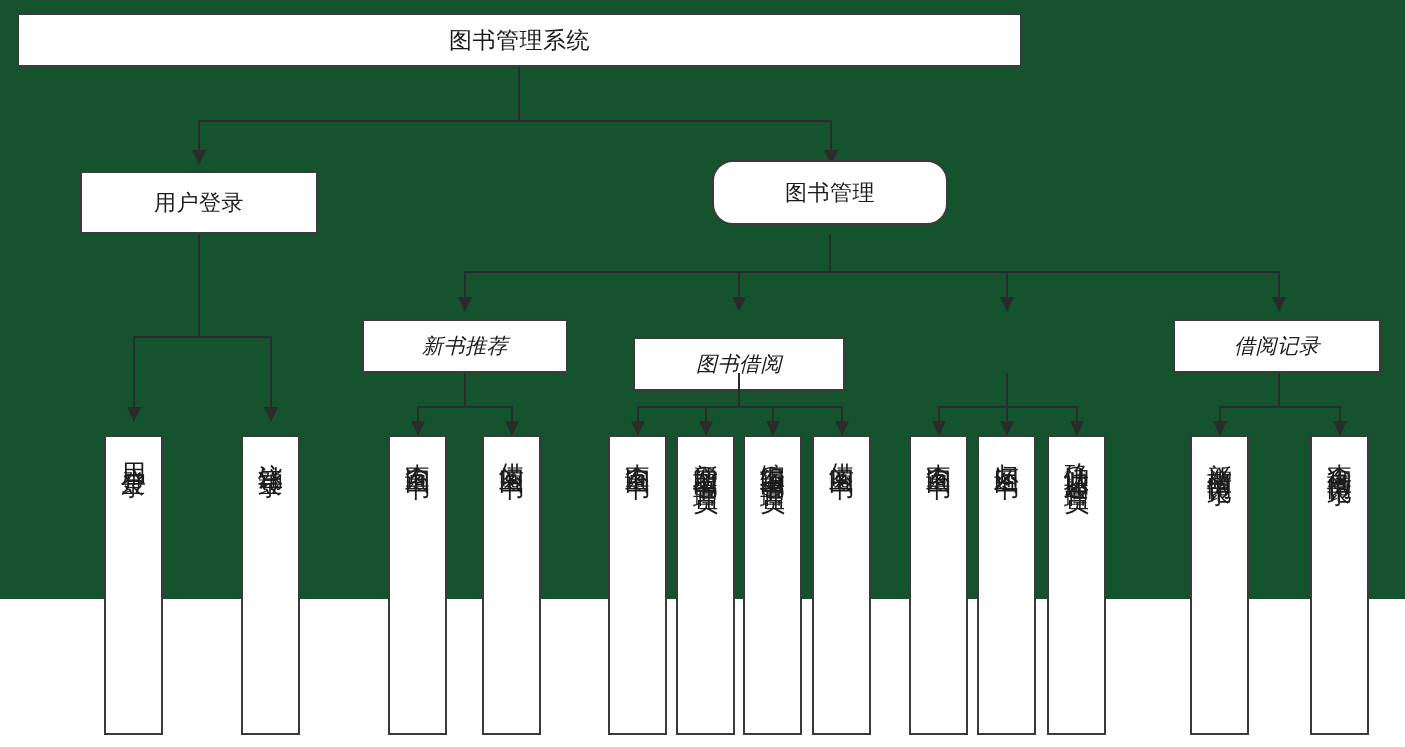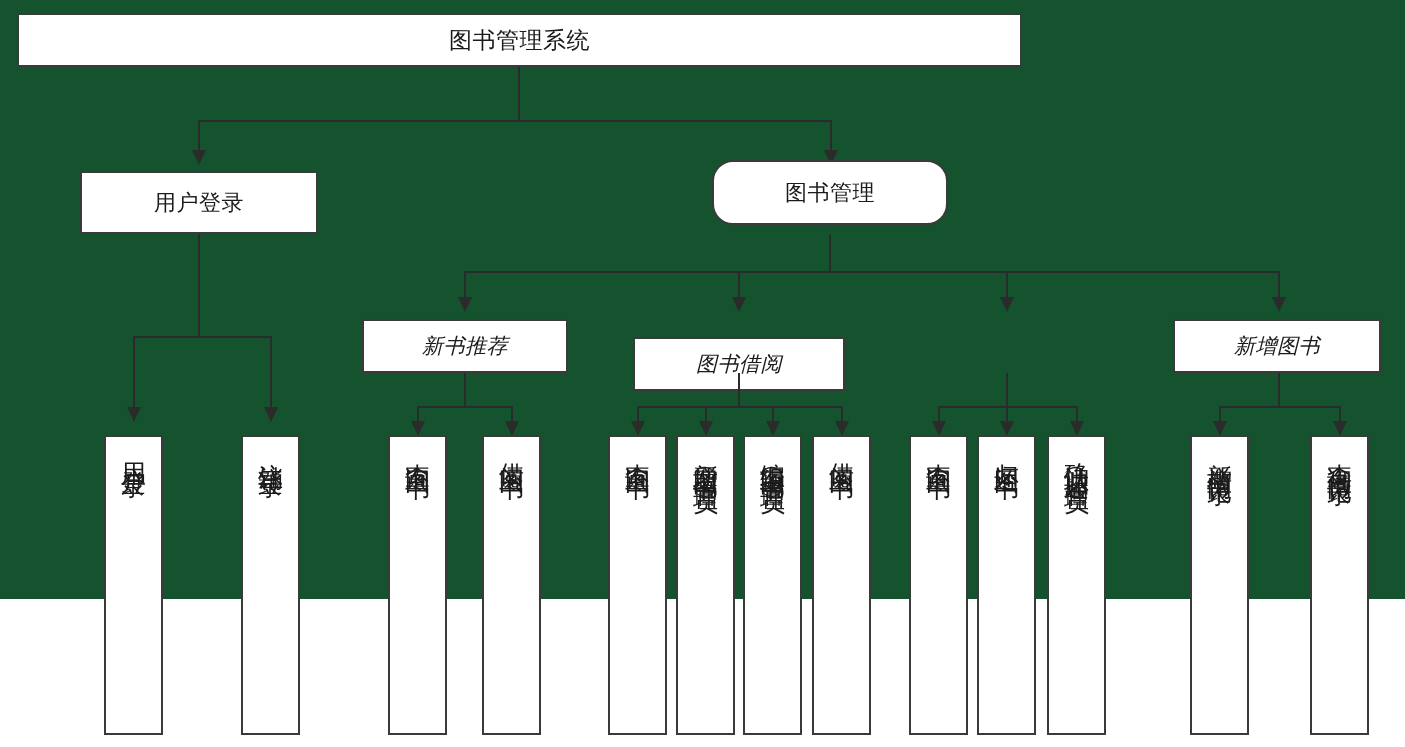--- a/index.html
+++ b/index.html
@@ -112,21 +112,21 @@
   <div class="vline" style="left:1278px;top:271px;height:28px;"></div>
   <div class="arrow" style="left:1272px;top:297px;"></div>
 
   <div class="node lvl2" style="left:362px;top:319px;width:206px;height:54px;">
     <span class="lbl">新书推荐</span>
   </div>
   <div class="node lvl2" style="left:633px;top:337px;width:212px;height:54px;">
     <span class="lbl">图书借阅</span>
   </div>
   <div class="node lvl2" style="left:1173px;top:319px;width:208px;height:54px;">
-    <span class="lbl">新增图书</span>
+    <span class="lbl">借阅记录</span>
   </div>
 
   <div class="vline" style="left:464px;top:373px;height:35px;"></div>
   <div class="hline" style="left:417px;top:406px;width:94px;"></div>
   <div class="vline" style="left:417px;top:406px;height:17px;"></div>
   <div class="arrow" style="left:411px;top:421px;"></div>
   <div class="vline" style="left:511px;top:406px;height:17px;"></div>
   <div class="arrow" style="left:505px;top:421px;"></div>
 
   <div class="vline" style="left:738px;top:373px;height:35px;"></div>

